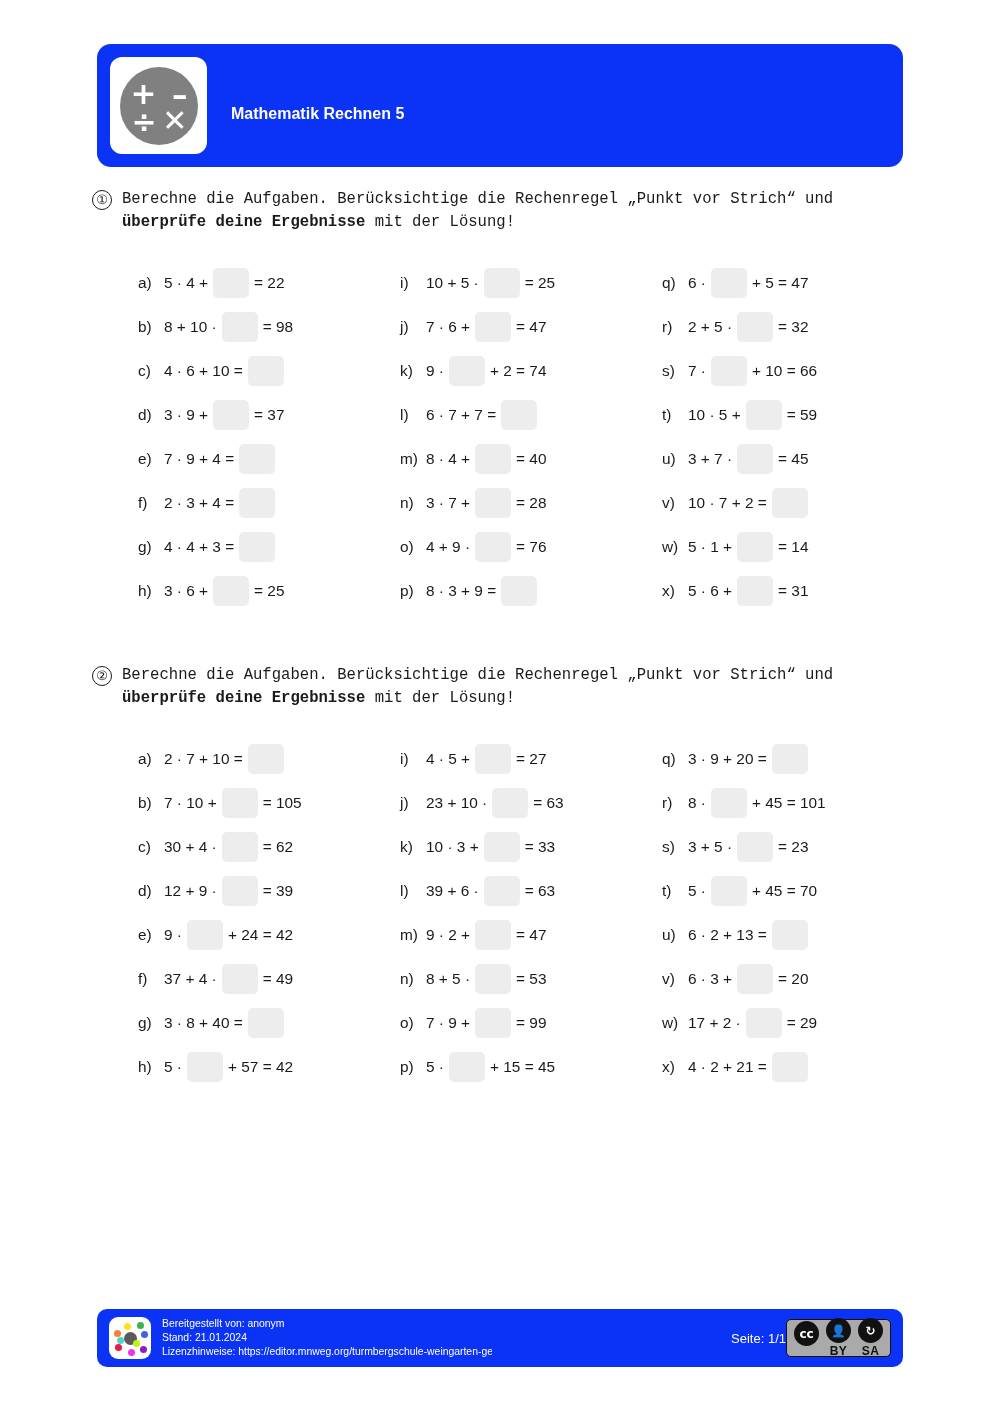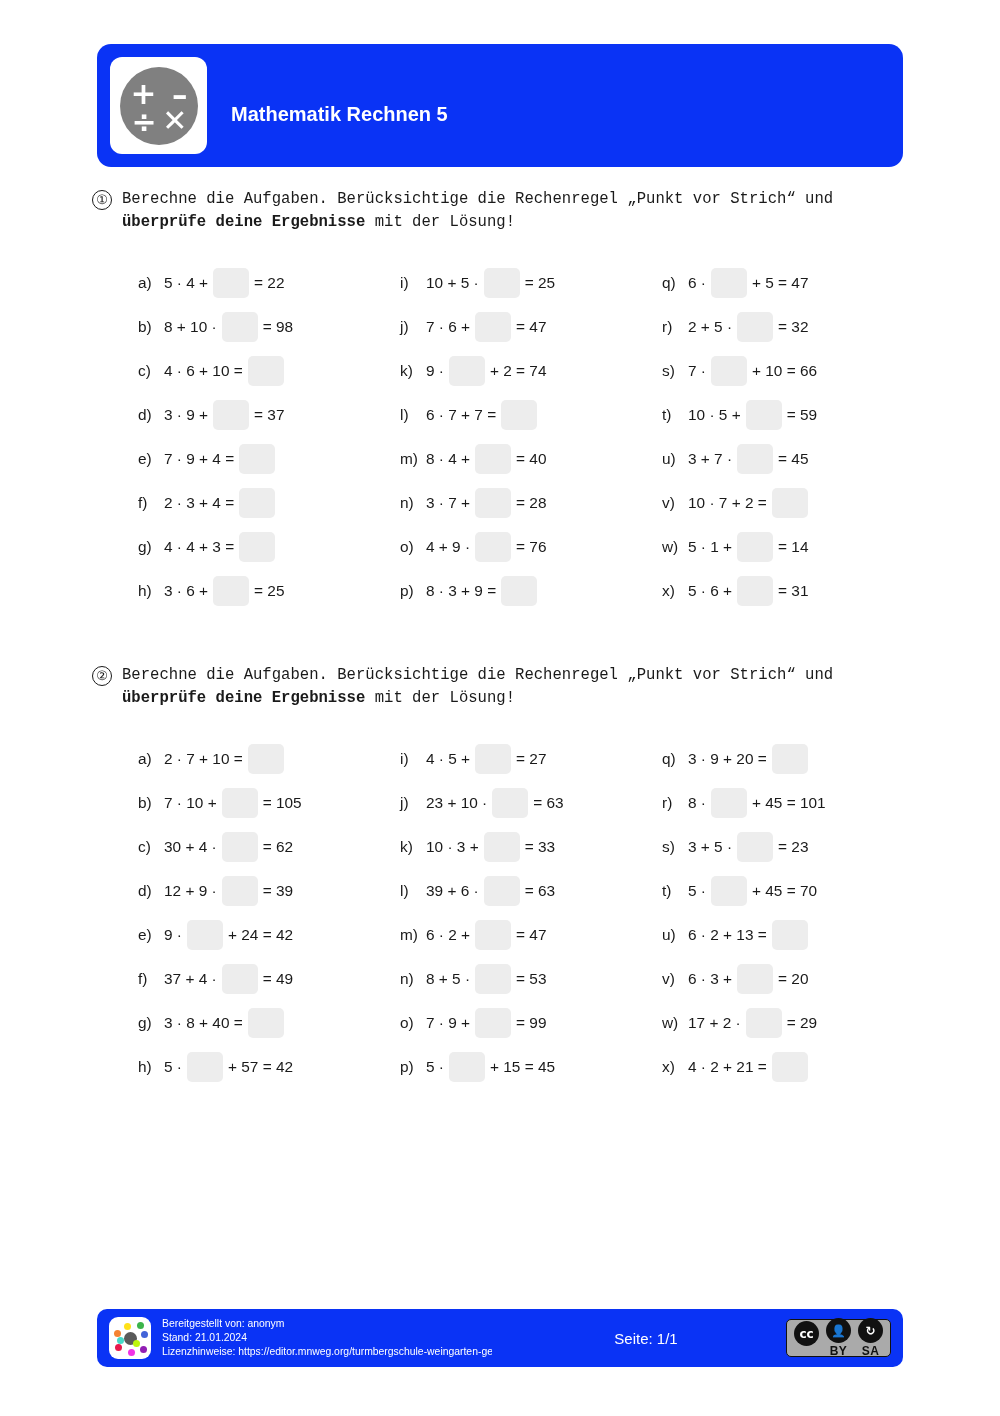--- a/index.html
+++ b/index.html
@@ -61,21 +61,21 @@
   }
   .header-title {
     color: #ffffff;
     font-size: 30px;
     font-weight: 400;
     letter-spacing: 0.2px;
     line-height: 1.15;
   }
   .header-sub {
     color: #ffffff;
-    font-size: 20px;
+    font-size: 16px;
     font-weight: 600;
     margin-top: 18px;
     line-height: 1.15;
   }
 
   
   .exercise { position: absolute; left: 0; width: 1000px; }
   #exercise-1 { top: 188px; }
   #exercise-2 { top: 664px; }
 
@@ -181,23 +181,23 @@
     font-size: 10.4px;
     line-height: 1.32;
     flex: 0 0 auto;
     max-width: 330px;
     overflow: hidden;
     white-space: nowrap;
   }
   .footer-meta div { white-space: nowrap; }
   .footer-page {
     flex: 1 1 auto;
-    text-align: center;
+    text-align: right;
     color: #ffffff;
-    font-size: 15px;
+    font-size: 13px;
     margin-left: 14px;
   }
   .cc-badge {
     flex: 0 0 auto;
     background: #aaaaaa;
     border: 1.5px solid #111111;
     border-radius: 5px;
     height: 38px;
     padding: 0 7px;
     display: flex;
@@ -551,21 +551,21 @@
           <span class="task-label">l)</span>
           <span class="task-expr">
             <span class="tok">39 + 6 ·</span>
             <span class="blank"></span>
             <span class="tok">= 63</span>
           </span>
         </div>
         <div class="task">
           <span class="task-label">m)</span>
           <span class="task-expr">
-            <span class="tok">6 · 2 +</span>
+            <span class="tok">9 · 2 +</span>
             <span class="blank"></span>
             <span class="tok">= 47</span>
           </span>
         </div>
         <div class="task">
           <span class="task-label">n)</span>
           <span class="task-expr">
             <span class="tok">8 + 5 ·</span>
             <span class="blank"></span>
             <span class="tok">= 53</span>

